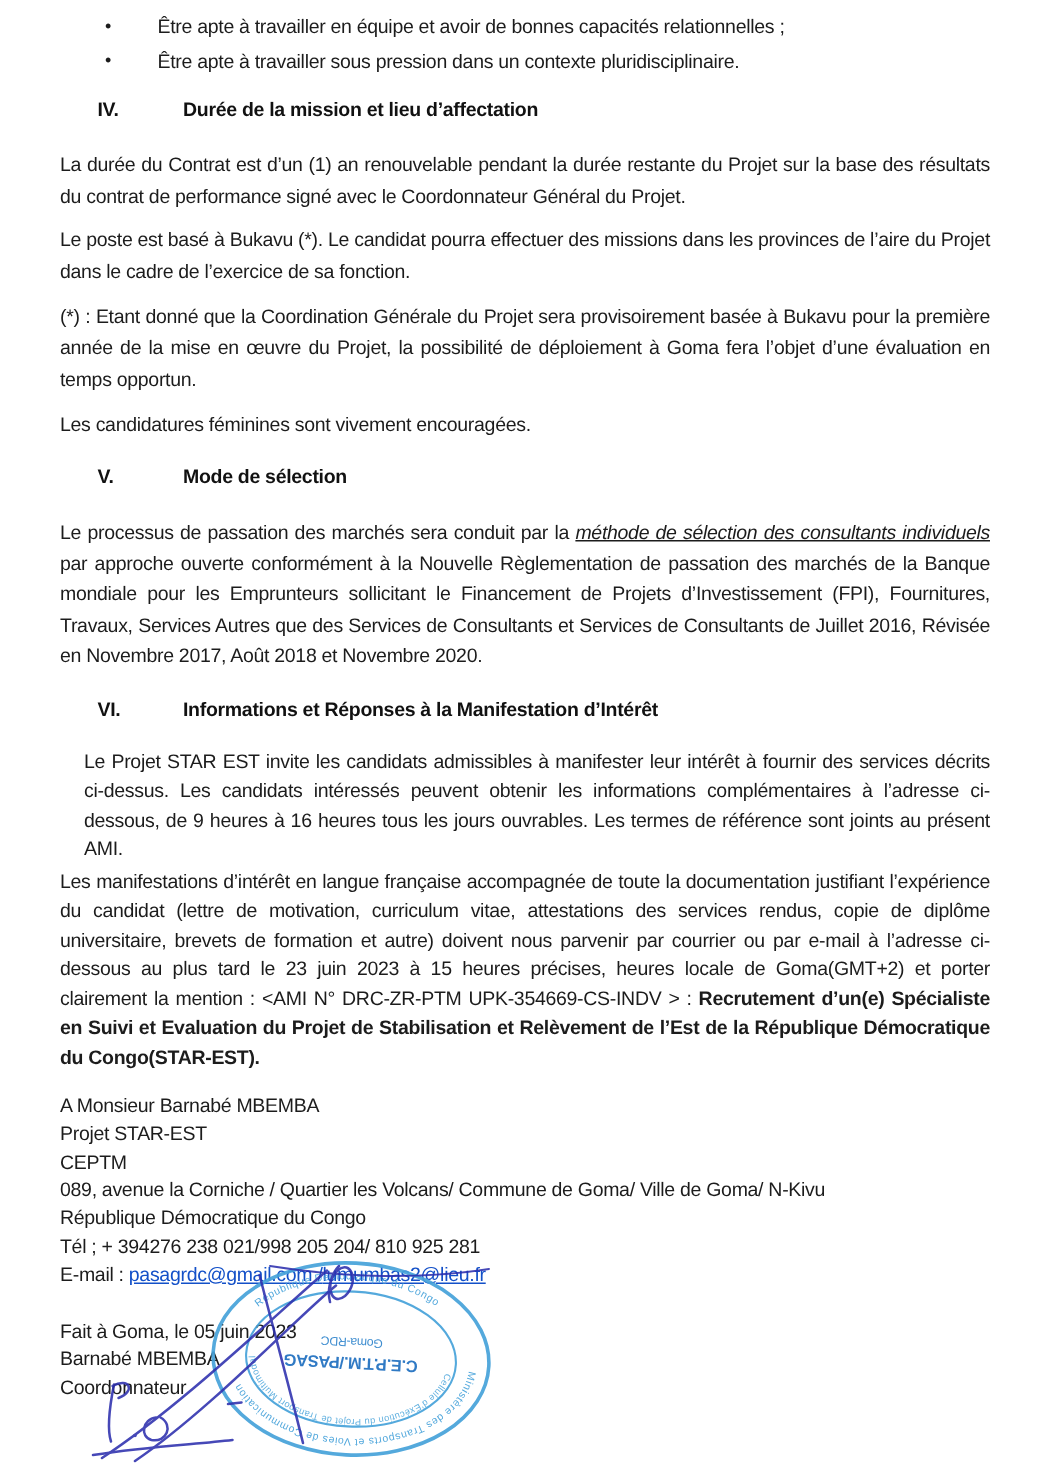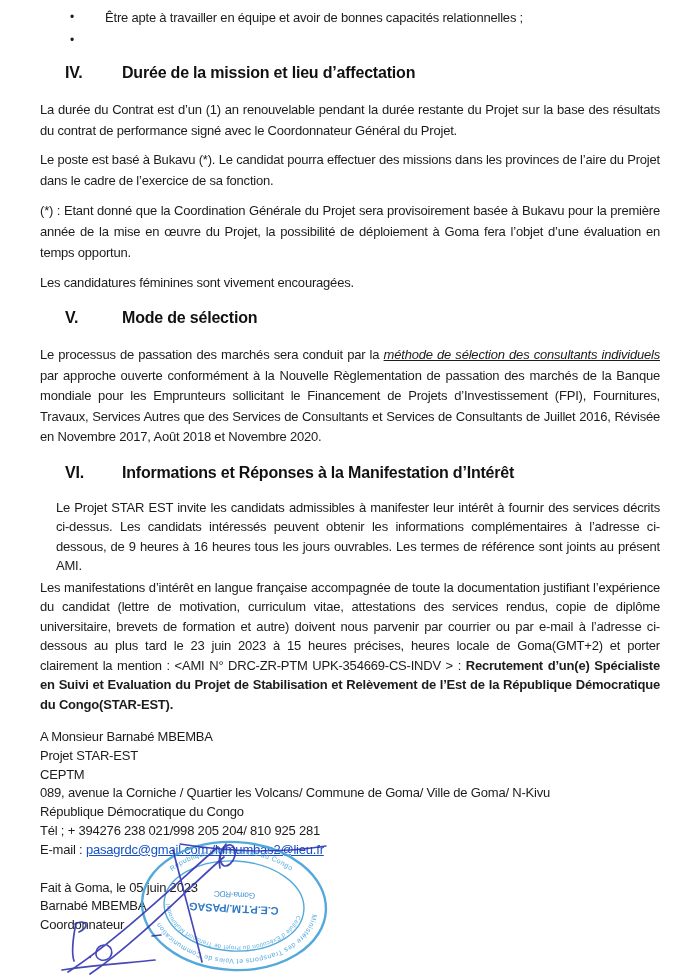--- a/index.html
+++ b/index.html
@@ -13,21 +13,21 @@
     letter-spacing:-0.2px;
     overflow:hidden;
   }
   .content{padding:6px 40px 0 40px;}
   
   ul.bullets{list-style:none;margin:0;padding:0 0 0 30px;}
   ul.bullets li{display:flex;line-height:23px;}
   ul.bullets .dot{width:12px;flex:0 0 12px;font-size:12px;}
   ul.bullets .btxt{margin-left:23px;}
   
-  .sec-head{display:flex;font-weight:bold;font-size:16px;line-height:21px;color:#111;}
+  .sec-head{display:flex;font-weight:bold;font-size:13px;line-height:21px;color:#111;}
   .sec-num{margin-left:25px;width:57px;flex:0 0 57px;}
   
   p.body{margin:0;text-align:justify;line-height:21px;}
   #h4{margin-top:10px;}
   #p4-1{margin-top:16px;}
   #p4-2{margin-top:8px;}
   #p4-3{margin-top:9px;}
   #note-bold{margin-top:9px;font-weight:normal;line-height:21px;}
   #h5{margin-top:14px;}
   #p5-1{margin-top:17px;line-height:20.5px;}
@@ -50,20 +50,21 @@
 <div class="page">
   <div class="content">
 
     <ul class="bullets">
       <li>
         <span class="dot">•</span>
         <span class="btxt">Être apte à travailler en équipe et avoir de bonnes capacités relationnelles ;</span>
       </li>
       <li>
         <span class="dot">•</span>
+        <span class="btxt">Être apte à travailler sous pression dans un contexte pluridisciplinaire.</span>
       </li>
     </ul>
 
     <div class="sec-head" id="h4">
       <span class="sec-num">IV.</span>
       <span>Durée de la mission et lieu d’affectation</span>
     </div>
 
     <p class="body" id="p4-1">La durée du Contrat est d’un (1) an renouvelable pendant la durée restante du Projet sur la base des résultats du contrat de performance signé avec le Coordonnateur Général du Projet.</p>
     <p class="body" id="p4-2">Le poste est basé à Bukavu (*). Le candidat pourra effectuer des missions dans les provinces de l’aire du Projet dans le cadre de l’exercice de sa fonction.</p>

